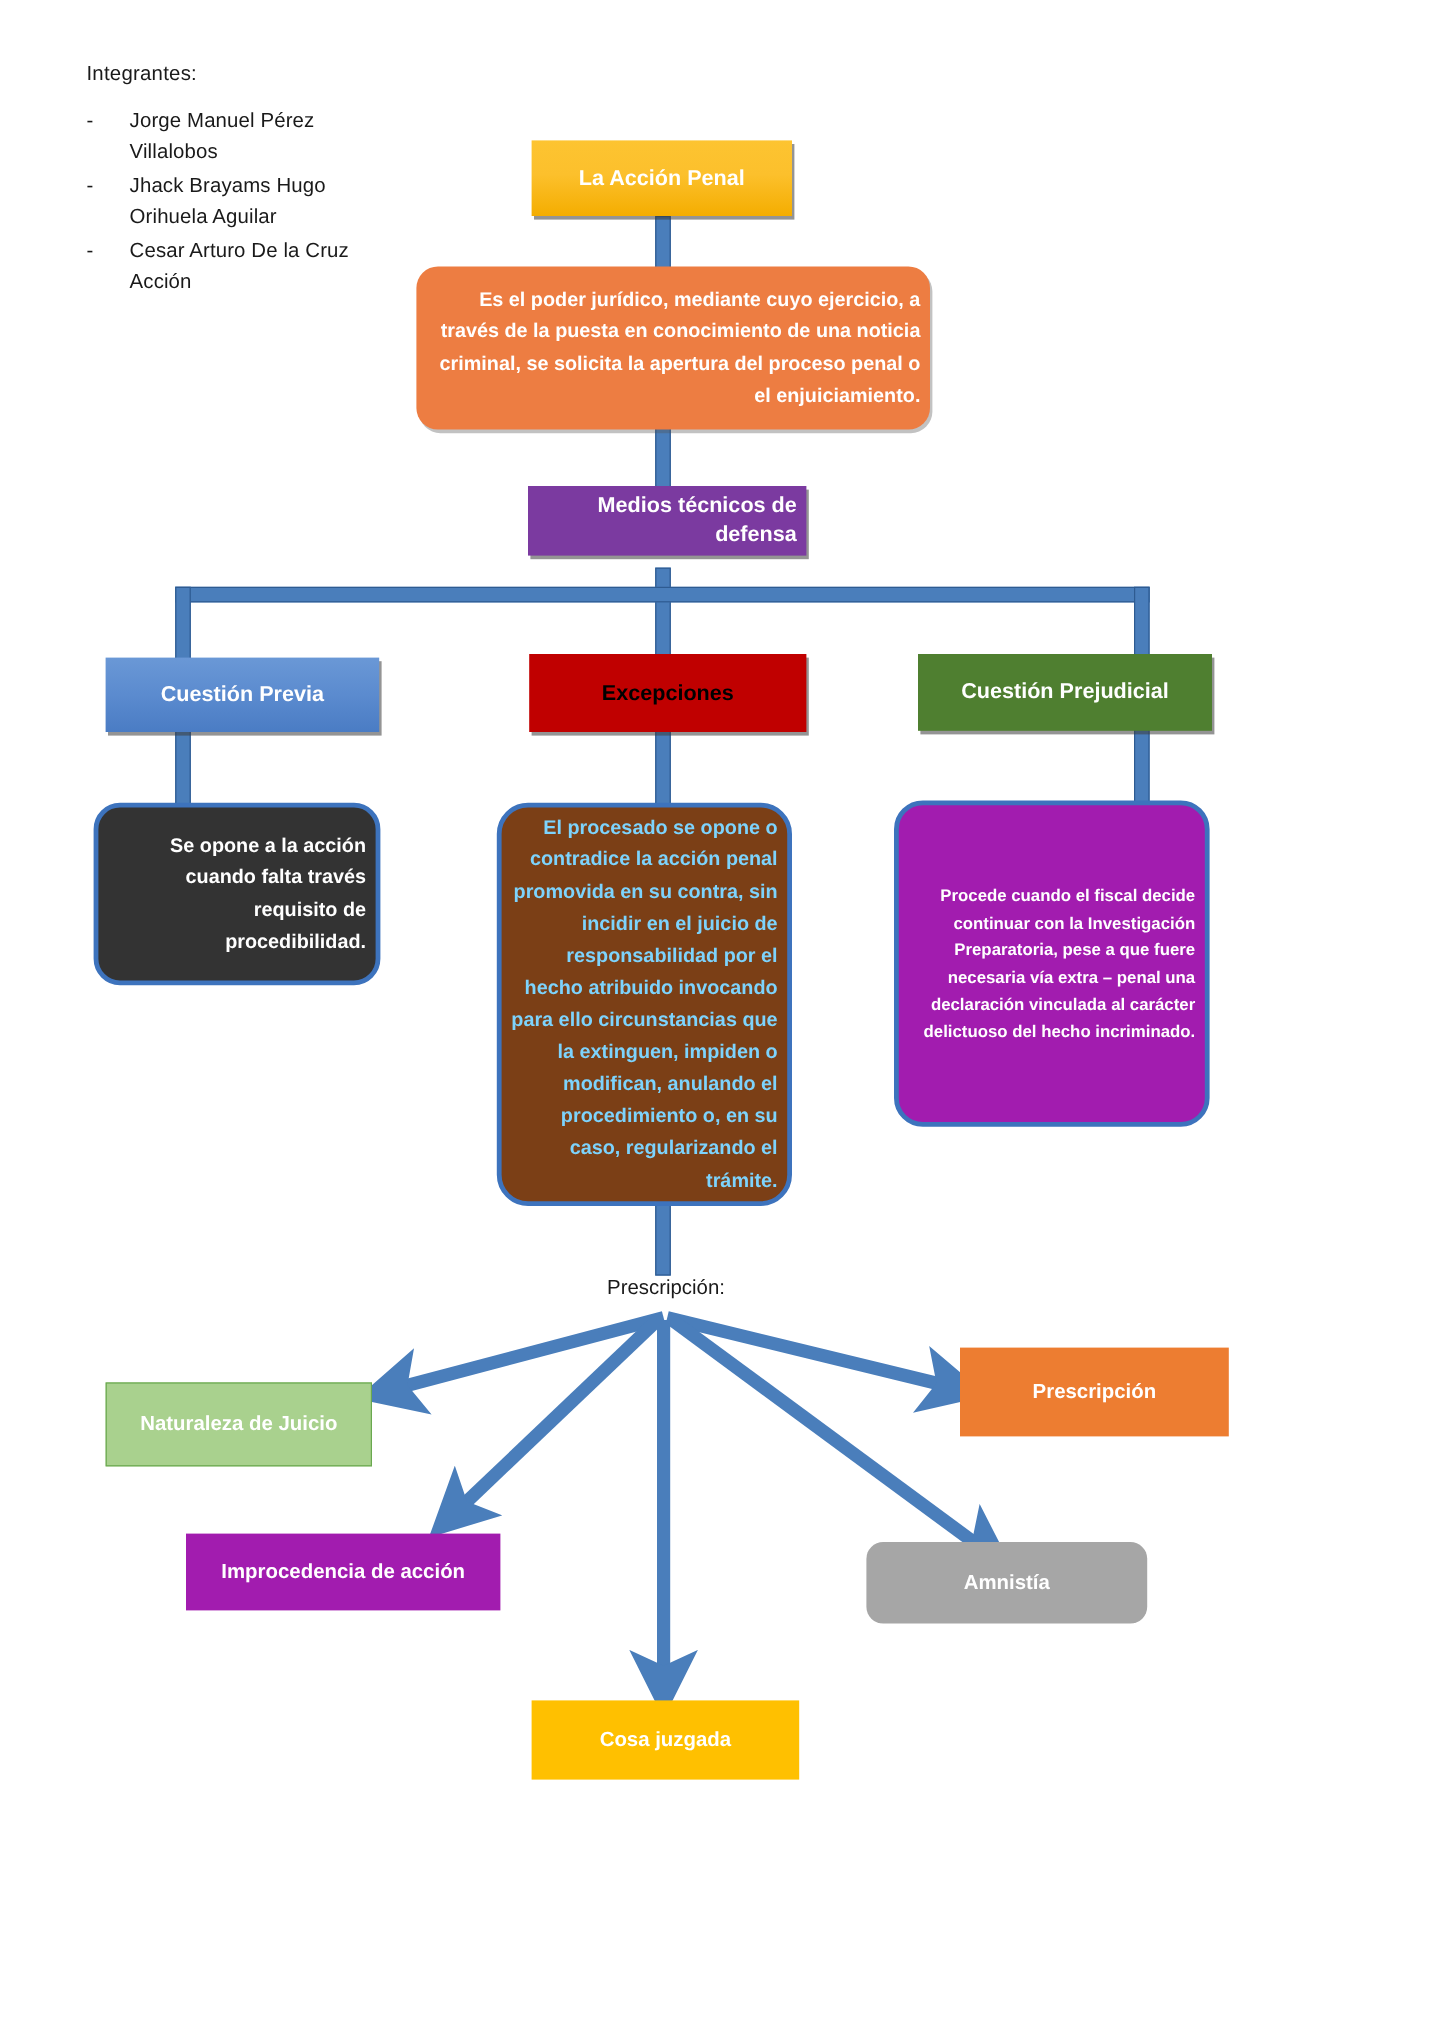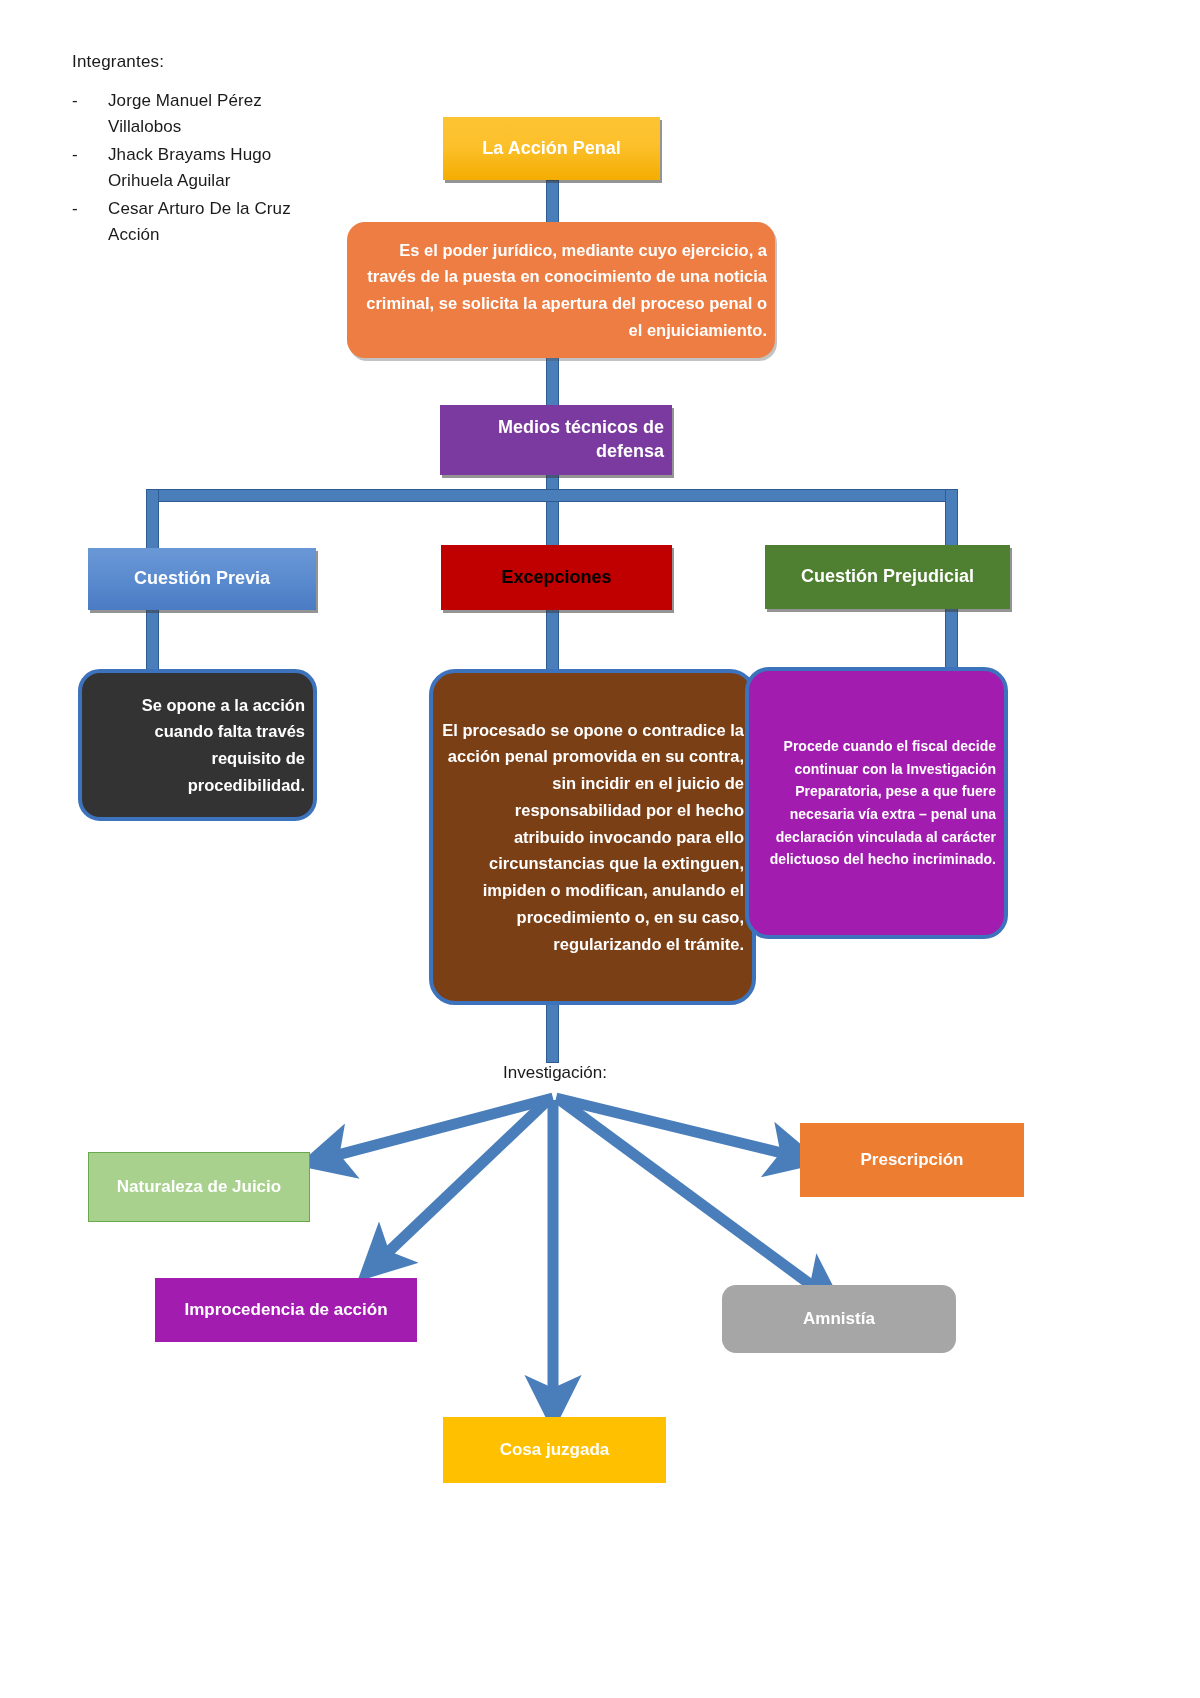--- a/index.html
+++ b/index.html
@@ -79,21 +79,21 @@
   #n-definicion {
     left: 347px; top: 222px; width: 428px; height: 136px;
     background: #ed7d42;
     border-radius: 18px;
     color: #ffffff;
     font-size: 16.5px;
     line-height: 1.62;
     box-shadow: 2px 3px 0 rgba(80,80,80,.35);
   }
   #n-medios {
-    left: 440px; top: 405px; width: 232px; height: 70px;
+    left: 440px; top: 405px; width: 232px; height: 58px;
     background: #7b3aa0;
     color: #ffffff;
     font-size: 18px;
   }
   #n-cuestion-previa {
     left: 88px; top: 548px; width: 228px; height: 62px;
     background: linear-gradient(180deg, #6a98d6 0%, #5b8bcf 50%, #4a7cc4 100%);
     color: #ffffff;
     font-size: 18px;
   }
@@ -112,25 +112,25 @@
   #n-previa-desc {
     left: 78px; top: 669px; width: 239px; height: 152px;
     background: #333333;
     border: 4px solid #3d73bd;
     border-radius: 22px;
     color: #ffffff;
     font-size: 16.5px;
     line-height: 1.62;
   }
   #n-excepciones-desc {
-    left: 429px; top: 669px; width: 327px; height: 336px;
+    left: 414px; top: 669px; width: 246px; height: 336px;
     background: #7b3f16;
     border: 4px solid #3d73bd;
     border-radius: 26px;
-    color: #ffffff;
+    color: #7dd3fc;
     font-size: 16.5px;
     line-height: 1.62;
   }
   #n-prejudicial-desc {
     left: 745px; top: 667px; width: 263px; height: 272px;
     background: #a21caf;
     border: 4px solid #3d73bd;
     border-radius: 24px;
     color: #ffffff;
     font-size: 14px;
@@ -283,21 +283,21 @@
   </div>
 
   <div class="node" id="n-excepciones-desc">
     <span class="txt">El procesado se opone o contradice la acción penal promovida en su contra, sin incidir en el juicio de responsabilidad por el hecho atribuido invocando para ello circunstancias que la extinguen, impiden o modifican, anulando el procedimiento o, en su caso, regularizando el trámite.</span>
   </div>
 
   <div class="node" id="n-prejudicial-desc">
     <span class="txt">Procede cuando el fiscal decide continuar con la Investigación Preparatoria, pese a que fuere necesaria vía extra – penal una declaración vinculada al carácter delictuoso del hecho incriminado.</span>
   </div>
 
-  <div id="lbl-clasificacion">Investigación:</div>
+  <div id="lbl-clasificacion">Prescripción:</div>
 
   <div class="node" id="n-naturaleza">
     <span class="txt">Naturaleza de Juicio</span>
   </div>
 
   <div class="node" id="n-prescripcion">
     <span class="txt">Prescripción</span>
   </div>
 
   <div class="node" id="n-improcedencia">

